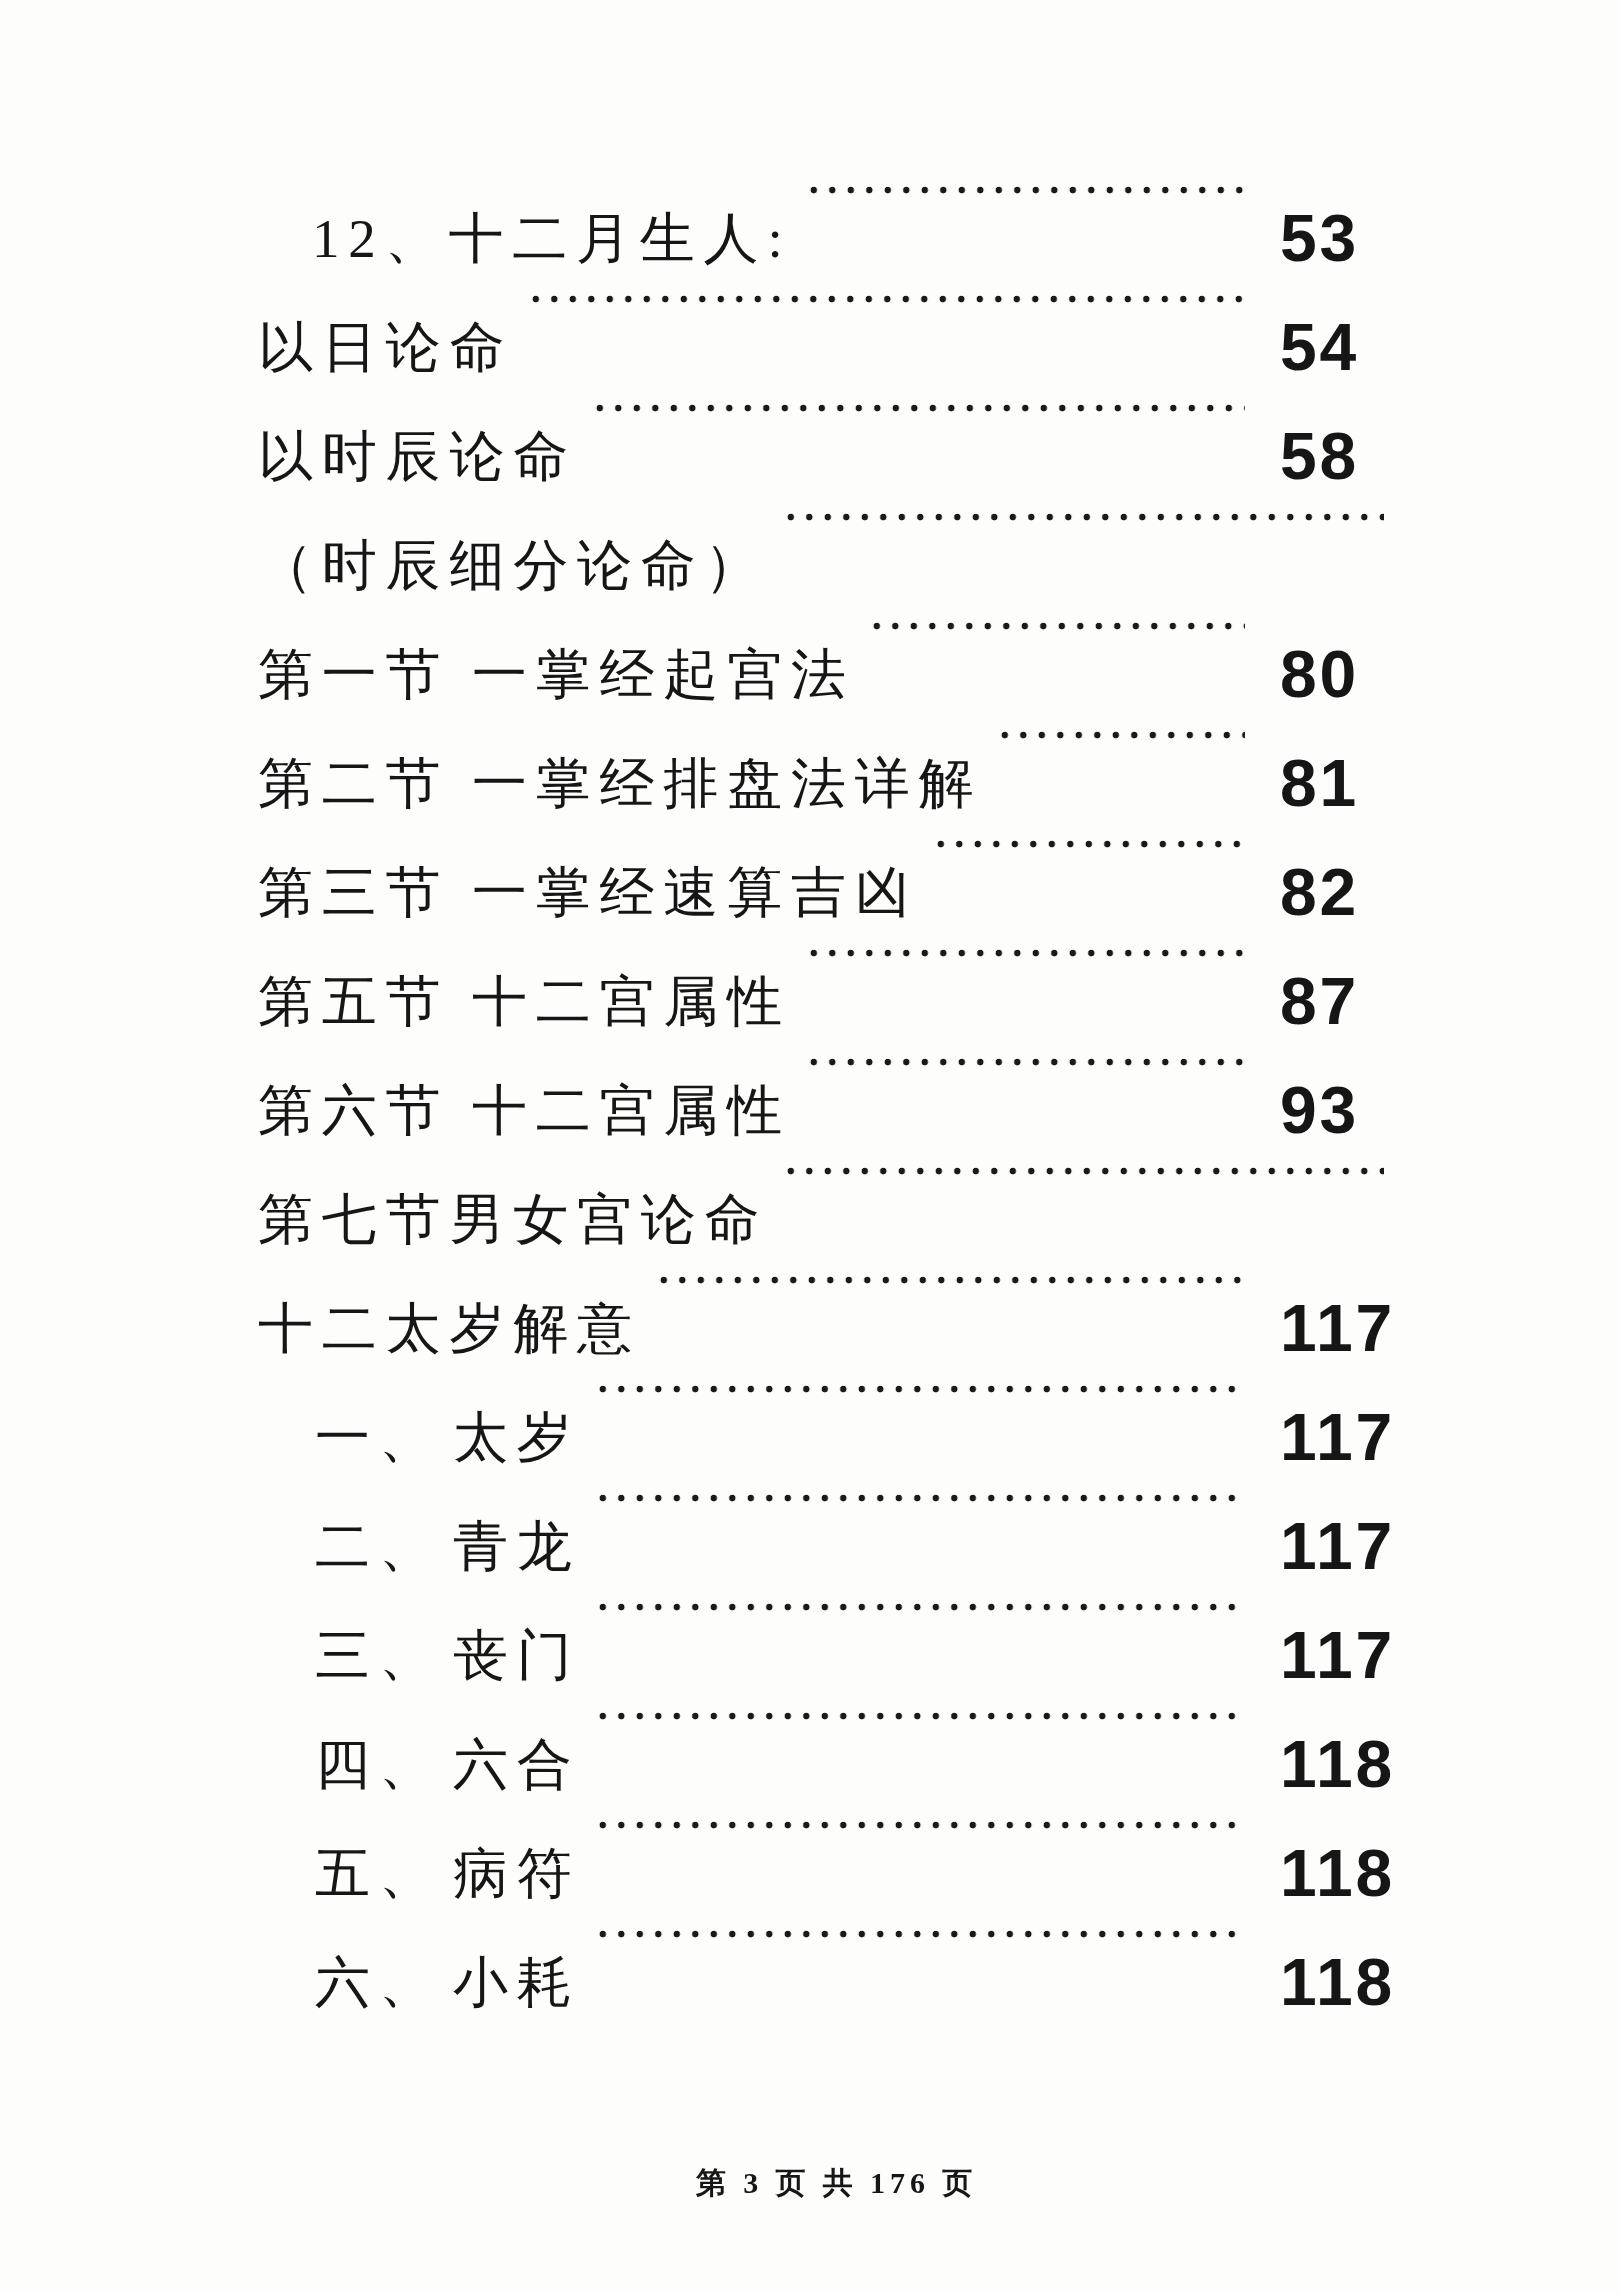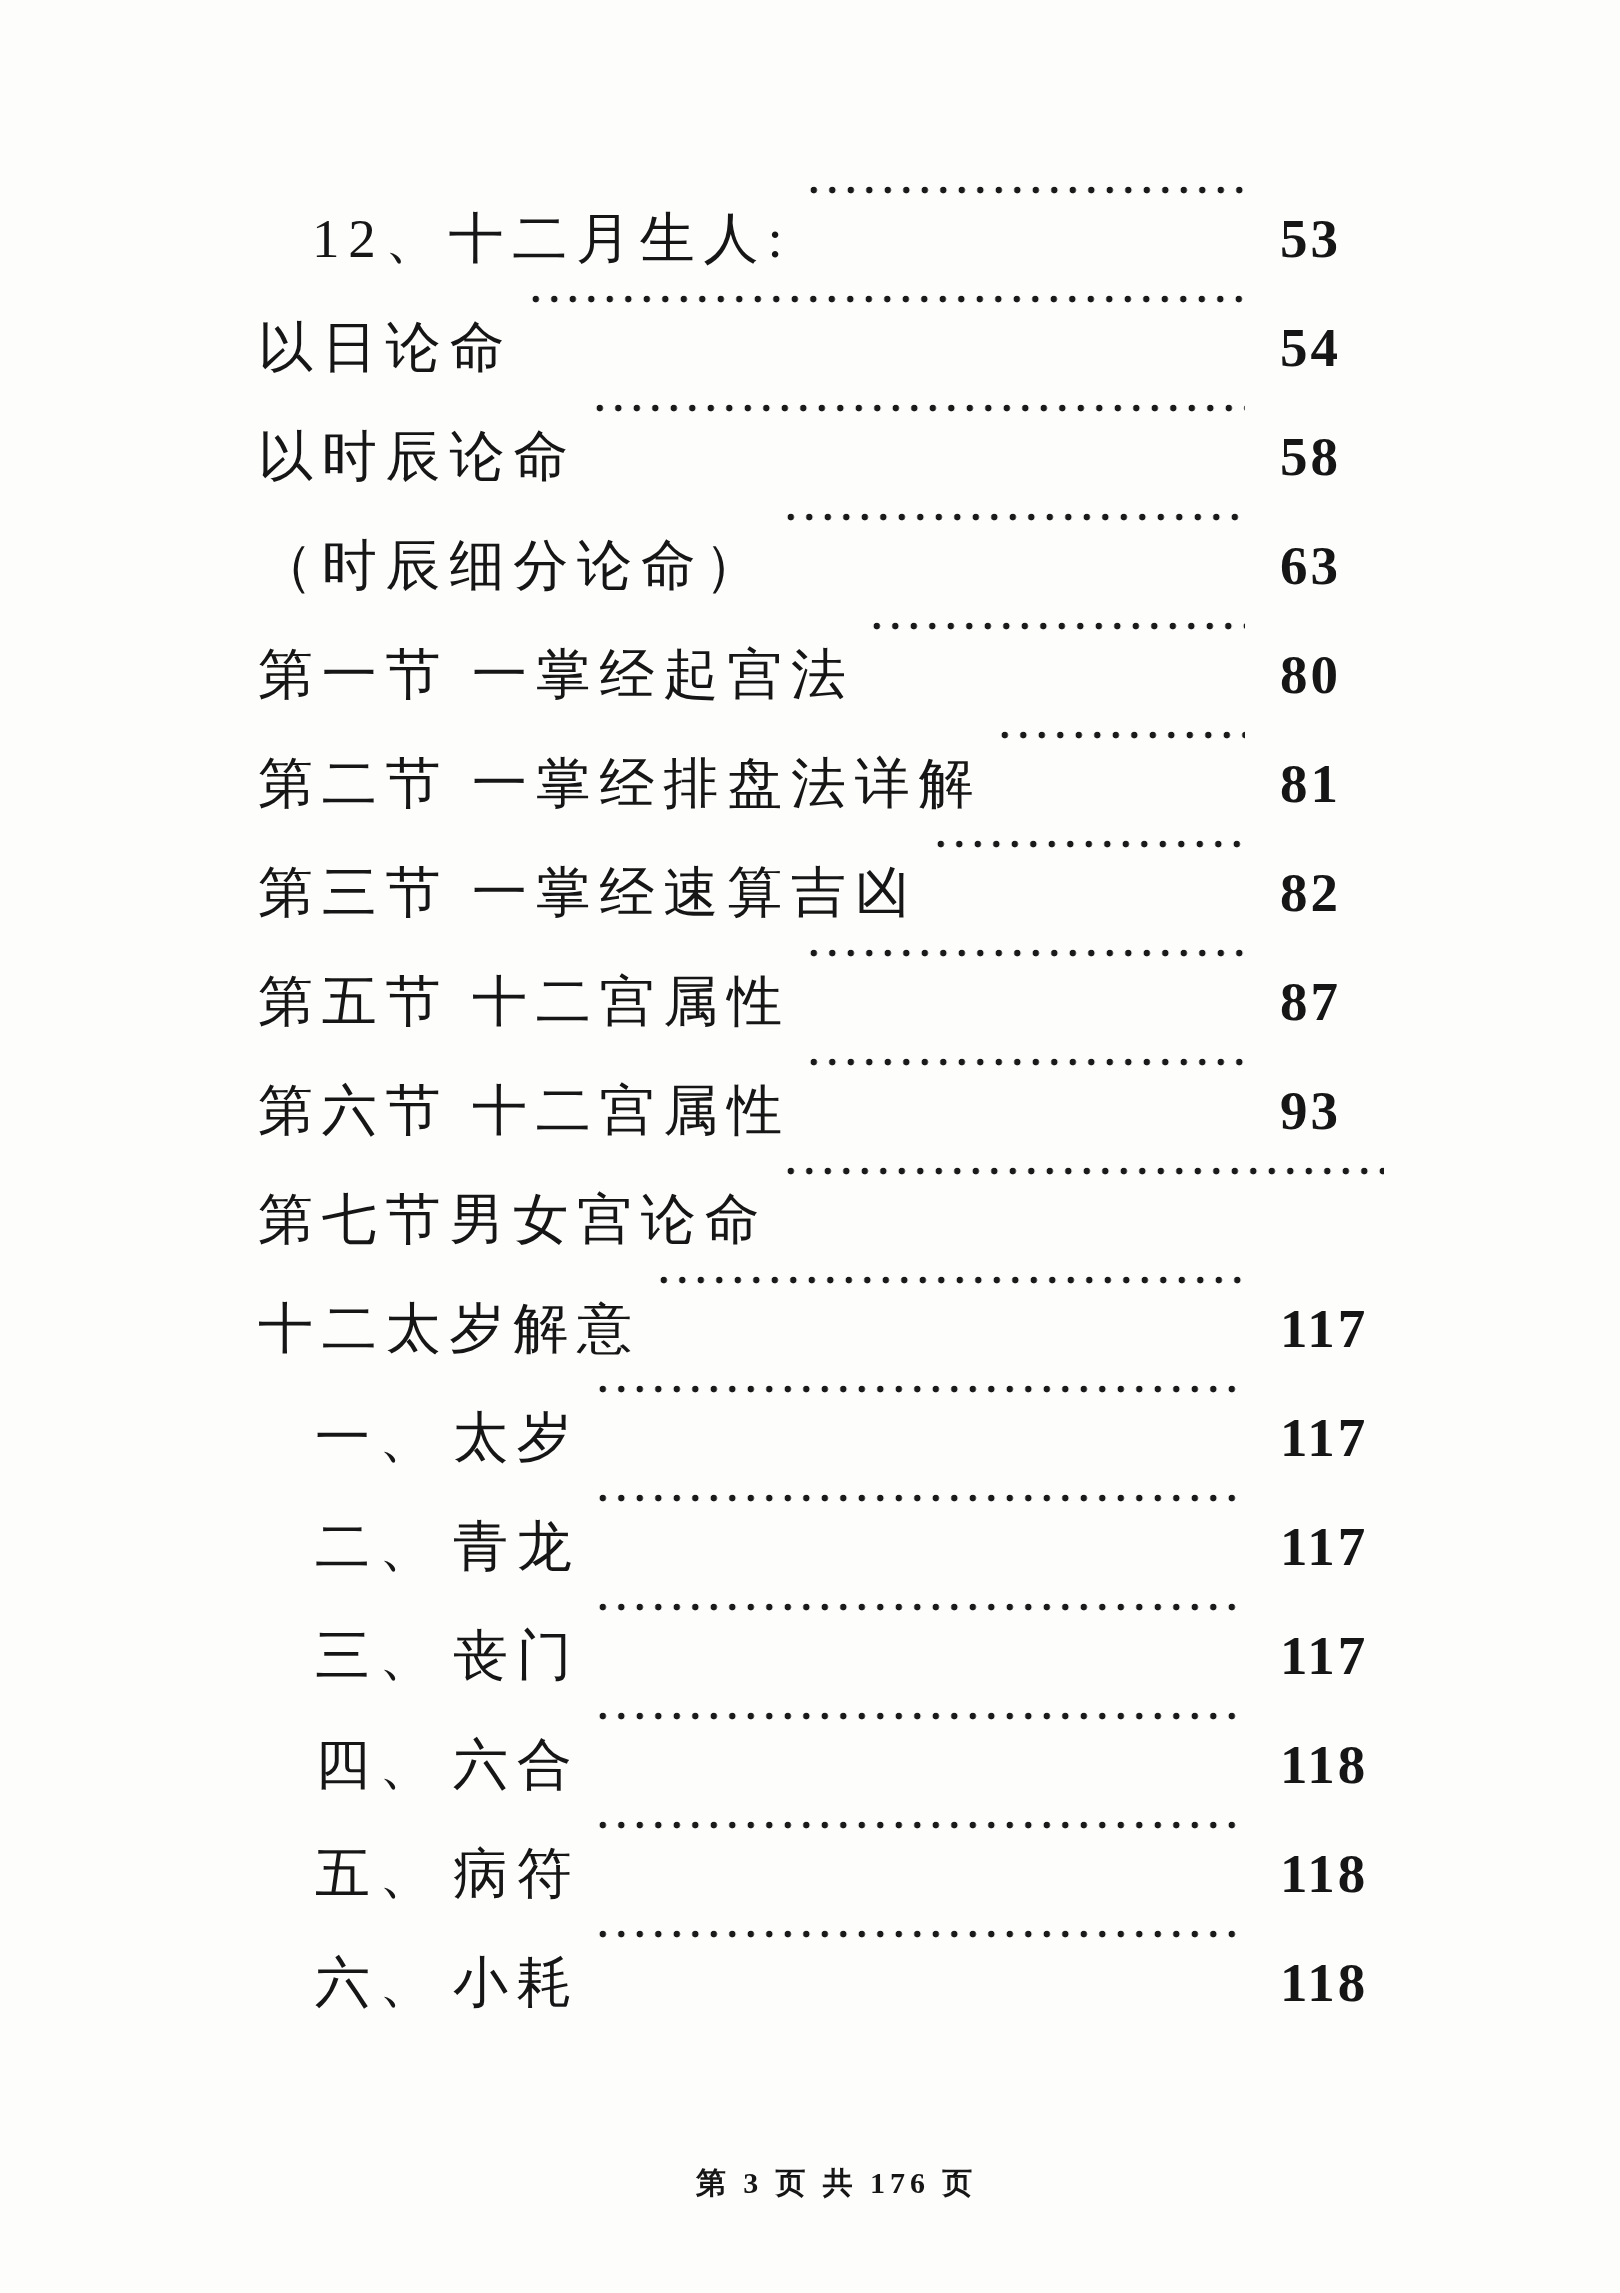--- a/index.html
+++ b/index.html
@@ -52,22 +52,22 @@
     margin: 0 25px -4.9px 13.7px;
     background-image: radial-gradient(circle at 8.8px 5.9px, #1a1a1a 2.9px, transparent 3.6px);
     background-size: 18.5px 11.7px;
     background-repeat: repeat-x;
     background-position: left bottom;
     min-width: 0;
   }
   .pageno {
     width: 129px;
     padding-left: 9.8px;
-    font-family: Liberation Serif, serif;
-    font-size: 55px;
+    font-family: Liberation Sans, sans-serif;
+    font-size: 66px;
     line-height: 109px;
     font-weight: 600;
     letter-spacing: 2.9px;
     text-align: left;
     flex: none;
   }
   .footer {
     position: absolute;
     left: 0;
     top: 2163px;
@@ -99,21 +99,20 @@
       <div class="row lvl1">
 
     <span class="label">以时辰论命</span>
     <span class="dots"></span>
     <span class="pageno">58</span>
   </div>
       <div class="row lvl1">
 
     <span class="label">（时辰细分论命）</span>
     <span class="dots"></span>
-    <span class="pageno">63</span>
   </div>
       <div class="row lvl1">
 
     <span class="label">第一节 一掌经起宫法</span>
     <span class="dots"></span>
     <span class="pageno">80</span>
   </div>
       <div class="row lvl1">
 
     <span class="label">第二节 一掌经排盘法详解</span>

